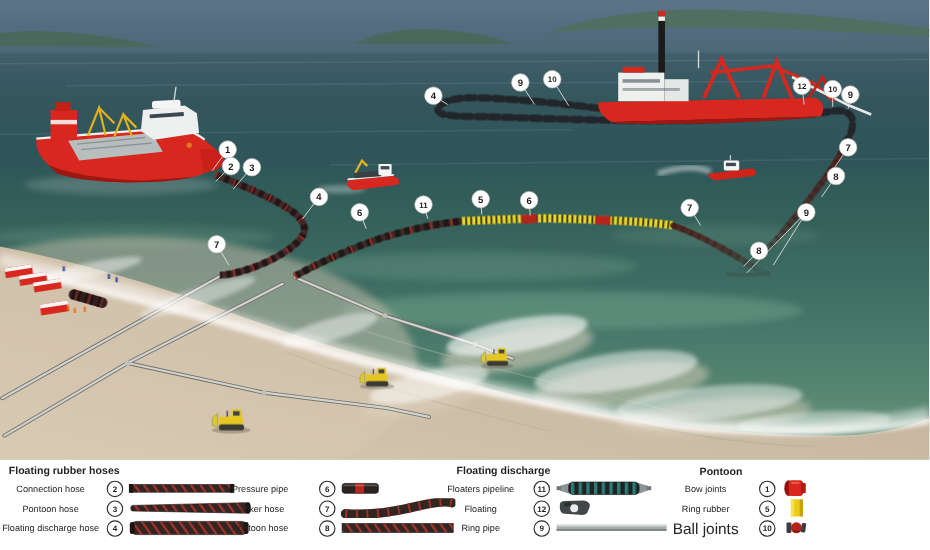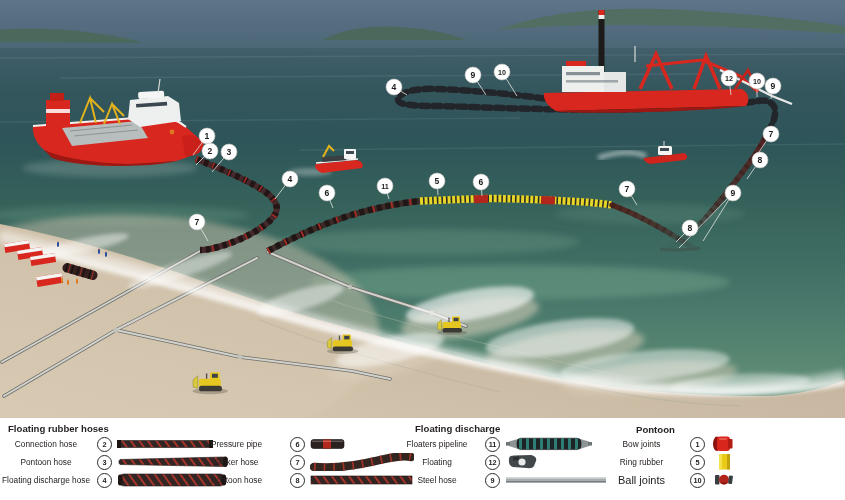--- a/index.html
+++ b/index.html
@@ -10,21 +10,21 @@
   .ldr{stroke:#ececea;stroke-width:.9;opacity:.85;fill:none;}
   .cob{fill:#ffffff;stroke:#bdbdb9;stroke-width:.6;}
   .cot{font:bold 8.6px "Liberation Sans",sans-serif;fill:#1d1c1a;text-anchor:middle;}
   .cot.sm{font-size:7.2px;}
   
   #legend{position:absolute;left:0;top:418px;width:845px;height:82px;background:#ffffff;}
   .lhead{position:absolute;font-weight:bold;font-size:9.6px;color:#231f20;white-space:nowrap;}
   .lrow{position:absolute;height:16px;display:flex;align-items:center;}
   .llabel{display:inline-block;font-weight:normal;font-size:8.3px;color:#262220;text-align:center;
           white-space:nowrap;line-height:16px;}
-  .llabel.lbig{font-size:11px;}
+  .llabel.lbig{font-size:14px;}
   .lnum{flex:none;width:13px;height:13px;margin-left:7px;border:1.2px solid #2b2b2b;border-radius:50%;
         background:#fff;display:flex;align-items:center;justify-content:center;
         font:bold 7.3px "Liberation Sans",sans-serif;color:#1d1c1a;}
   .lgfx{flex:none;margin-left:5px;}
 </style>
 </head>
 <body>
 
 <div id="stage">
 
@@ -478,21 +478,21 @@
   <div class="lrow" style="left:396px;top:36px">
     <span class="llabel" style="width:82px">Floating</span>
     <span class="lnum">12</span>
     <svg class="lgfx" width="104" height="18" viewBox="0 0 104 18">
       <path d="M4,6 C4,3.5 6,2.5 9,2.5 L26,2 C30,3 32,5 31,8 L29,13 C28,15 25,15.5 22,15 L8,14 C5,13.5 3.5,11 4,6 Z" fill="#42474a"></path>
       <path d="M8,4 L14,3.6 L14,7 L8,7.4 Z" fill="#2b2f32"></path>
       <circle cx="17" cy="9" r="3.6" fill="#e8e9e8"></circle>
     </svg>
   </div>
   <div class="lrow" style="left:396px;top:54px">
-    <span class="llabel" style="width:82px">Steel hose</span>
+    <span class="llabel" style="width:82px">Ring pipe</span>
     <span class="lnum">9</span>
     <svg class="lgfx" width="104" height="18" viewBox="0 0 104 18">
       <rect x="1" y="6" width="100" height="5.5" fill="#a8adaf"></rect>
       <rect x="1" y="6" width="100" height="1.6" fill="#d6d9da"></rect>
       <rect x="1" y="10" width="100" height="1.5" fill="#787d80"></rect>
     </svg>
   </div>
 
   <div class="lrow" style="left:600px;top:18px">
     <span class="llabel" style="width:83px">Bow joints</span>

